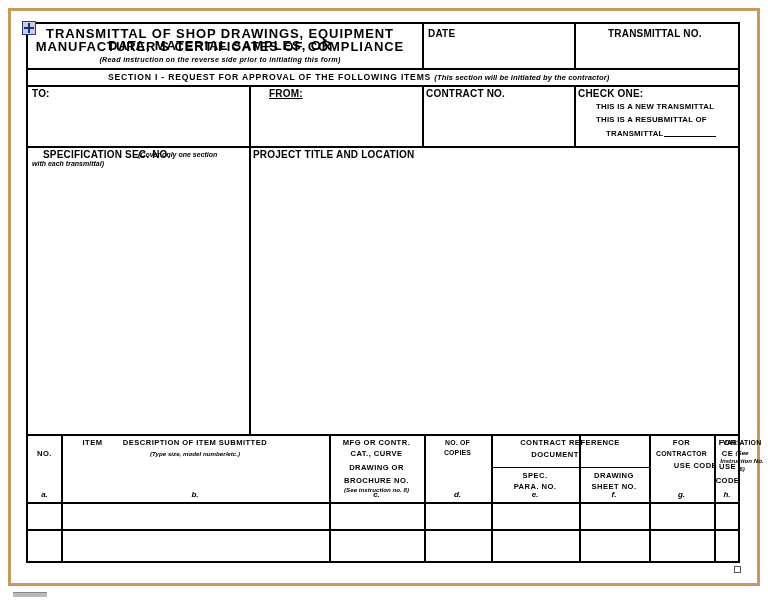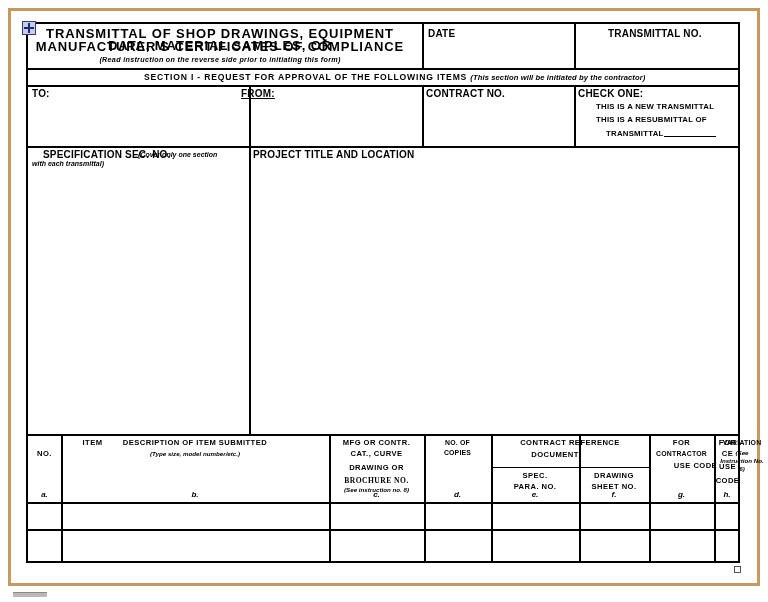--- a/index.html
+++ b/index.html
@@ -234,27 +234,27 @@
 
       <div class="hline thin" style="left:463px; width:158px; top:443px;"></div>
 
       <div id="title1" style="top:4px;">TRANSMITTAL OF SHOP DRAWINGS, EQUIPMENT DATA, MATERIAL SAMPLES, OR</div>
       <div id="title2" style="top:17px;">MANUFACTURER'S CERTIFICATES OF COMPLIANCE</div>
       <div id="title3" style="top:31px;">(Read instruction on the reverse side prior to initiating this form)</div>
 
       <div class="lbl" style="left:400px; top:5px;">DATE</div>
       <div class="lbl" style="left:552px; top:5px;margin-left:28px;">TRANSMITTAL NO.</div>
 
-      <div id="section1" style="top:48px;margin-left:36px;">
+      <div id="section1" style="top:48px;">
         <span>SECTION I - REQUEST  FOR  APPROVAL  OF  THE  FOLLOWING  ITEMS</span>
         <span class="ital">(This section will be initiated by the contractor)</span>
       </div>
 
       <div class="lbl" style="left:4px;   top:65px;">TO:</div>
-      <div class="lbl" style="left:213px; top:65px;text-decoration:underline;">FROM:</div>
+      <div class="lbl" style="left:241px; top:65px;text-decoration:underline;">FROM:</div>
       <div class="lbl" style="left:398px; top:65px;">CONTRACT NO.</div>
       <div class="lbl" style="left:550px; top:65px;">CHECK ONE:</div>
 
       <div class="checkline" style="left:568px; top:78px;">THIS  IS  A  NEW   TRANSMITTAL</div>
       <div class="checkline" style="left:568px; top:91px;">THIS IS A RESUBMITTAL OF</div>
       <div class="checkline" style="left:578px; top:104px;">
         <span>TRANSMITTAL</span><span class="blankline"></span>
       </div>
 
       <div class="lbl" style="left:4px; top:126px;margin-left:11px;">SPECIFICATION SEC. NO.</div>
@@ -264,21 +264,21 @@
 
       <div class="hdr" style="left:0px; top:414px; width:33px;margin-left:48px;">ITEM</div>
       <div class="hdr" style="left:0px; top:425px; width:33px;">NO.</div>
 
       <div class="hdr" style="left:33px; top:414px; width:268px;">DESCRIPTION  OF  ITEM  SUBMITTED</div>
       <div class="hdr it" style="left:33px; top:426px; width:268px;">(Type  size,  model  number/etc.)</div>
 
       <div class="hdr" style="left:301px; top:414px; width:95px;">MFG  OR  CONTR.</div>
       <div class="hdr" style="left:301px; top:425px; width:95px;">CAT.,  CURVE</div>
       <div class="hdr" style="left:301px; top:439px; width:95px;">DRAWING OR</div>
-      <div class="hdr" style="left:301px; top:452px; width:95px;font-family:Liberation Serif, serif;">BROCHURE  NO.</div>
+      <div class="hdr" style="left:301px; top:452px; width:95px;">BROCHURE  NO.</div>
       <div class="hdr it" style="left:301px; top:462px; width:95px;">(See instruction no. 8)</div>
 
       <div class="hdr small" style="left:396px; top:414px; width:67px;">NO. OF</div>
       <div class="hdr small" style="left:396px; top:424px; width:67px;">COPIES</div>
 
       <div class="hdr" style="left:463px; top:414px; width:158px;">CONTRACT REFERENCE</div>
       <div class="hdr" style="left:463px; top:426px; width:128px;">DOCUMENT</div>
 
       <div class="hdr" style="left:463px; top:447px; width:88px;">SPEC.</div>
       <div class="hdr" style="left:463px; top:458px; width:88px;">PARA.  NO.</div>

